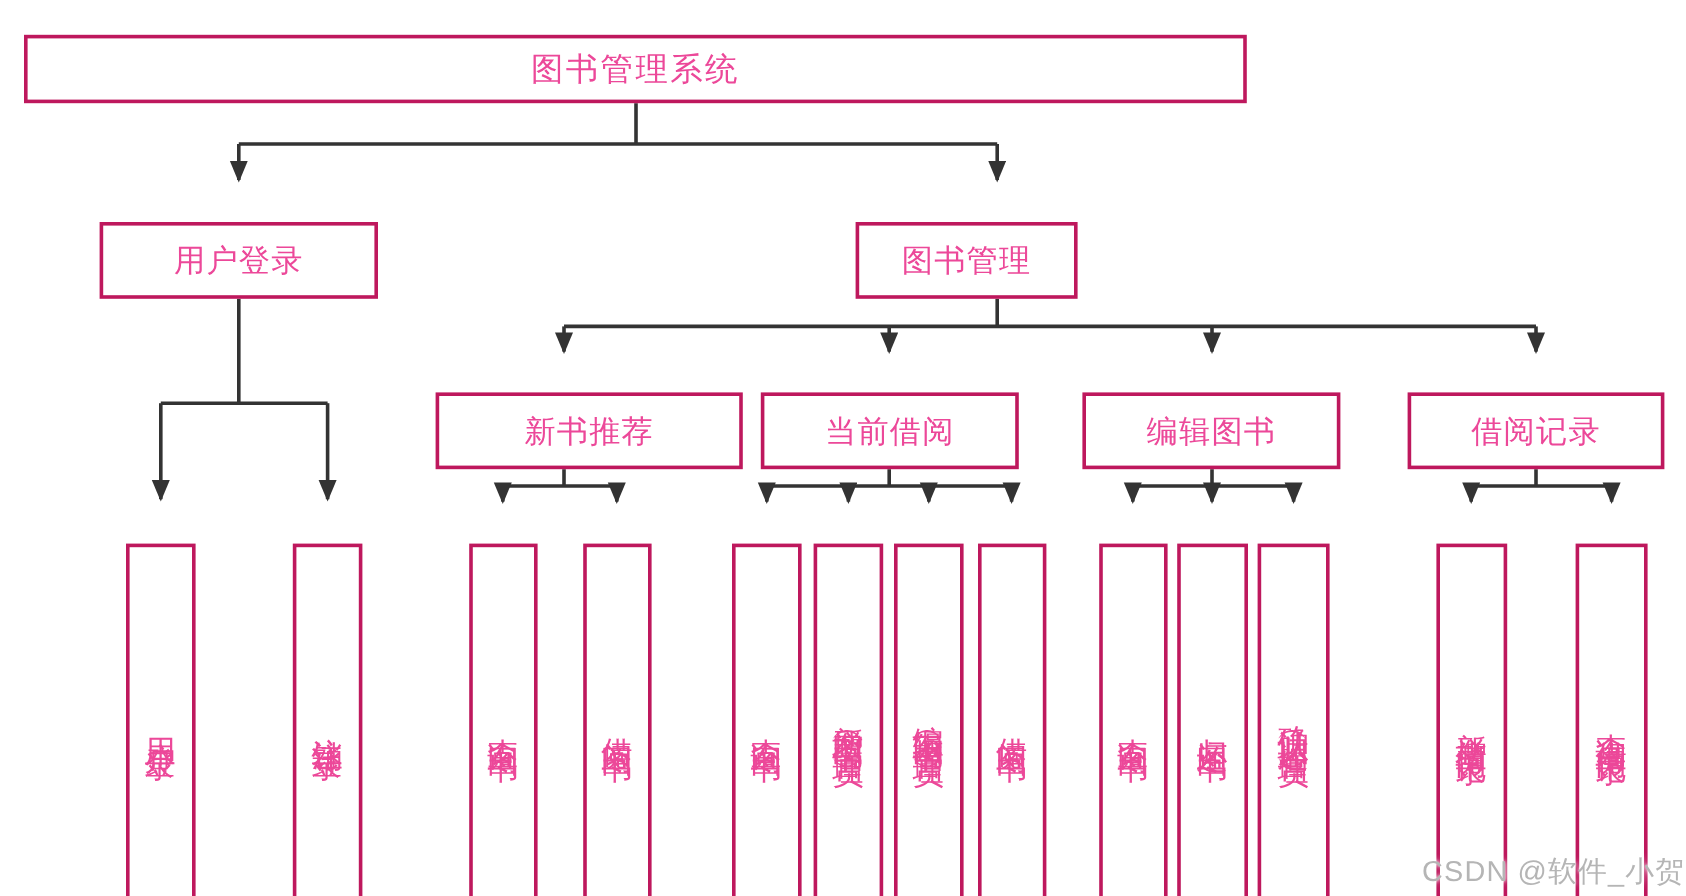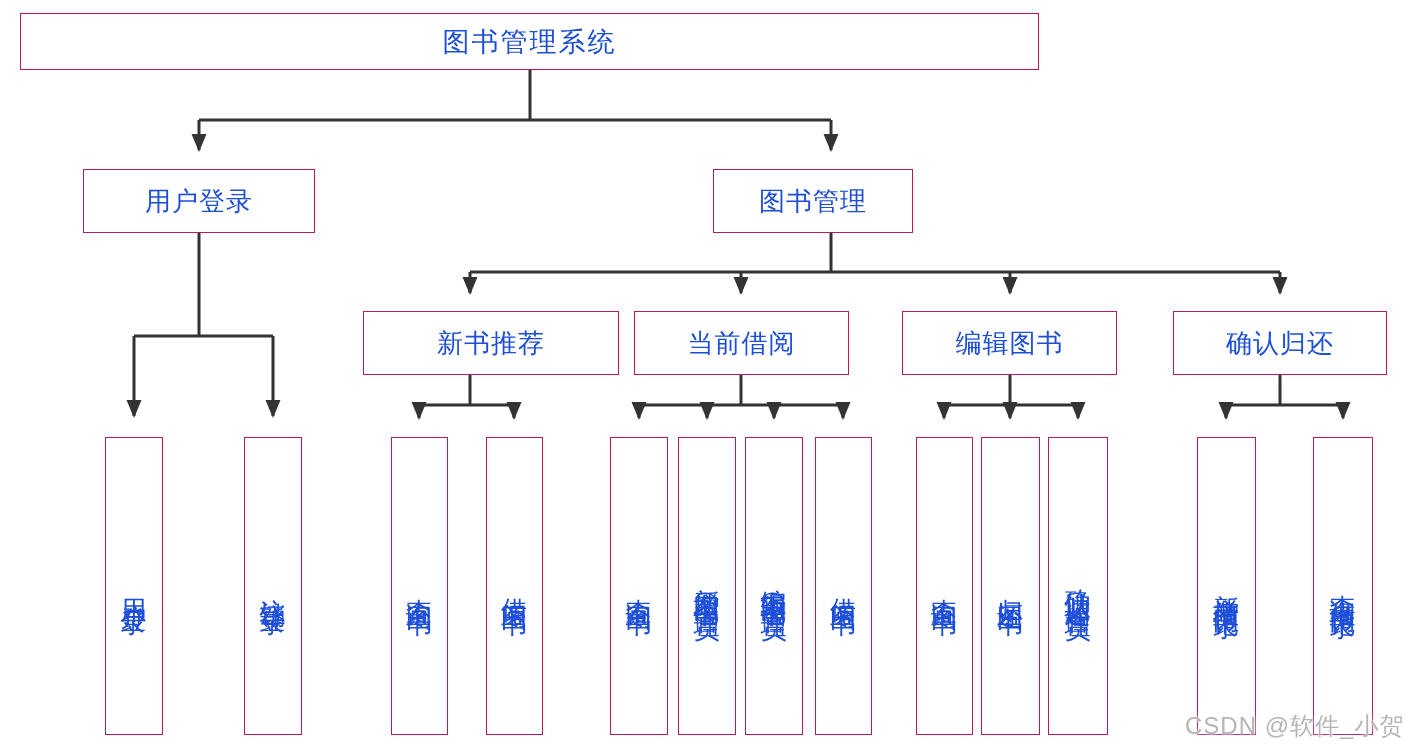--- a/index.html
+++ b/index.html
@@ -6,24 +6,25 @@
   body{
     width:1405px;height:747px;position:relative;overflow:hidden;
     font-family:"Liberation Sans","DejaVu Sans",sans-serif;
     color:#3a3a3a;
   }
   .stage{position:absolute;inset:0;}
   svg.wires{position:absolute;left:0;top:0;pointer-events:none;}
   .box{
     position:absolute;
     background:#ffffff;
-    border:1px solid #be185d;
+    border:3px solid #be185d;
     box-sizing:border-box;
     display:flex;align-items:center;justify-content:center;
-    color:#1d4ed8;
+    color:#ec4899;
+    margin-top:16px;
   }
   .box.h{font-size:26px;letter-spacing:1px;white-space:nowrap;}
   .box.root{font-size:27px;letter-spacing:2px;}
   .box.v{
     font-size:26px;
     writing-mode:vertical-rl;
     text-orientation:mixed;
     letter-spacing:4px;
     line-height:1;
   }
@@ -102,26 +103,26 @@
         <path d="M1226,405 H1343"></path>
         <path d="M1226,405 V418" marker-end="url(#arrow)"></path>
         <path d="M1343,405 V418" marker-end="url(#arrow)"></path>
       </g>
     </g>
   </svg>
 
   <div class="box h root" style="left:20px;top:13px;width:1019px;height:57px">图书管理系统</div>
 
   <div class="box h" style="left:83px;top:169px;width:232px;height:64px">用户登录</div>
-  <div class="box h" style="left:713px;top:169px;width:200px;height:64px">图书管理</div>
+  <div class="box h" style="left:713px;top:169px;width:185px;height:64px">图书管理</div>
 
   <div class="box h" style="left:363px;top:311px;width:256px;height:64px">新书推荐</div>
   <div class="box h" style="left:634px;top:311px;width:215px;height:64px">当前借阅</div>
   <div class="box h" style="left:902px;top:311px;width:215px;height:64px">编辑图书</div>
-  <div class="box h" style="left:1173px;top:311px;width:214px;height:64px">确认归还</div>
+  <div class="box h" style="left:1173px;top:311px;width:214px;height:64px">借阅记录</div>
 
   <div class="box v" style="left:105px;top:437px;width:58px;height:298px">用户登录</div>
   <div class="box v" style="left:244px;top:437px;width:58px;height:298px">注销登录</div>
 
   <div class="box v" style="left:391px;top:437px;width:57px;height:298px">查询图书</div>
   <div class="box v" style="left:486px;top:437px;width:57px;height:298px">借阅图书</div>
 
   <div class="box v" style="left:610px;top:437px;width:58px;height:298px">查询图书</div>
   <div class="box v" style="left:678px;top:437px;width:58px;height:298px">新增图书（管理员）</div>
   <div class="box v" style="left:745px;top:437px;width:58px;height:298px">编辑图书（管理员）</div>

